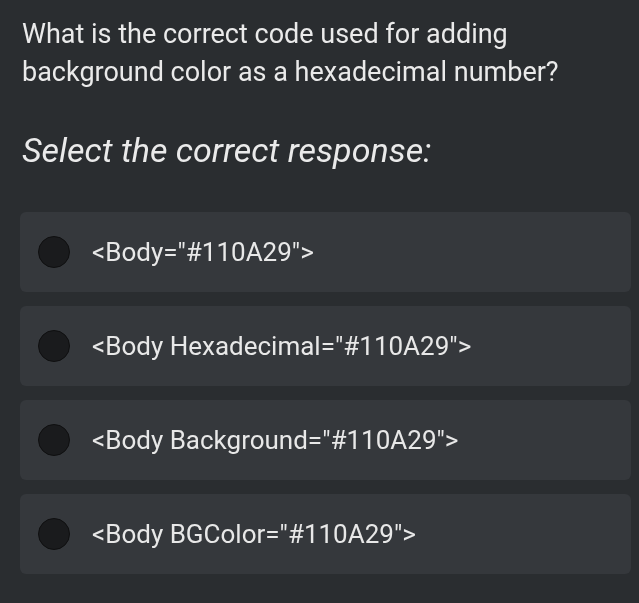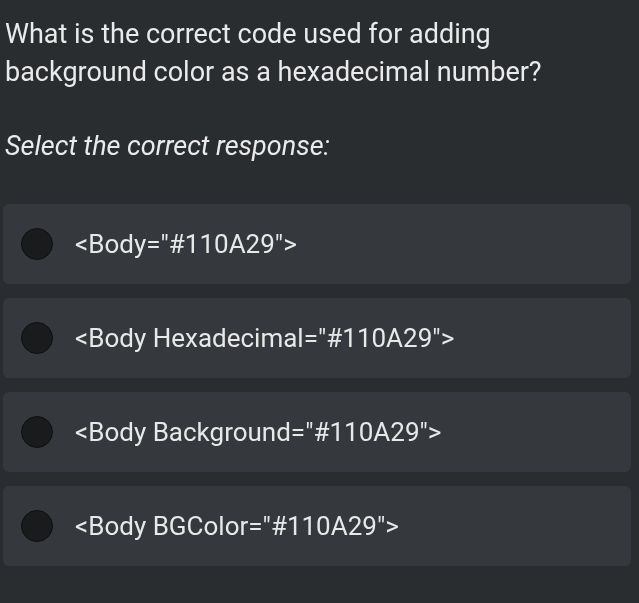--- a/index.html
+++ b/index.html
@@ -9,32 +9,32 @@
     }
     body {
       width: 639px;
       height: 603px;
       background-color: #2a2d30;
       font-family: -apple-system, BlinkMacSystemFont, "Segoe UI", Roboto, Helvetica, Arial, sans-serif;
       color: #e8e8e8;
       overflow: hidden;
     }
     .container {
-      padding: 16px 8px 0 3px;
+      padding: 16px 8px 0 20px;
     }
     .question {
       font-size: 27px;
       line-height: 1.4;
       font-weight: 400;
       color: #eaeaea;
       padding: 0 2px;
       margin-bottom: 38px;
     }
     .instruction {
-      font-size: 27px;
+      font-size: 34px;
       font-style: italic;
       color: #eaeaea;
       font-weight: 400;
       padding: 0 2px;
       margin-bottom: 42px;
     }
     .options {
       display: flex;
       flex-direction: column;
       gap: 14px;

